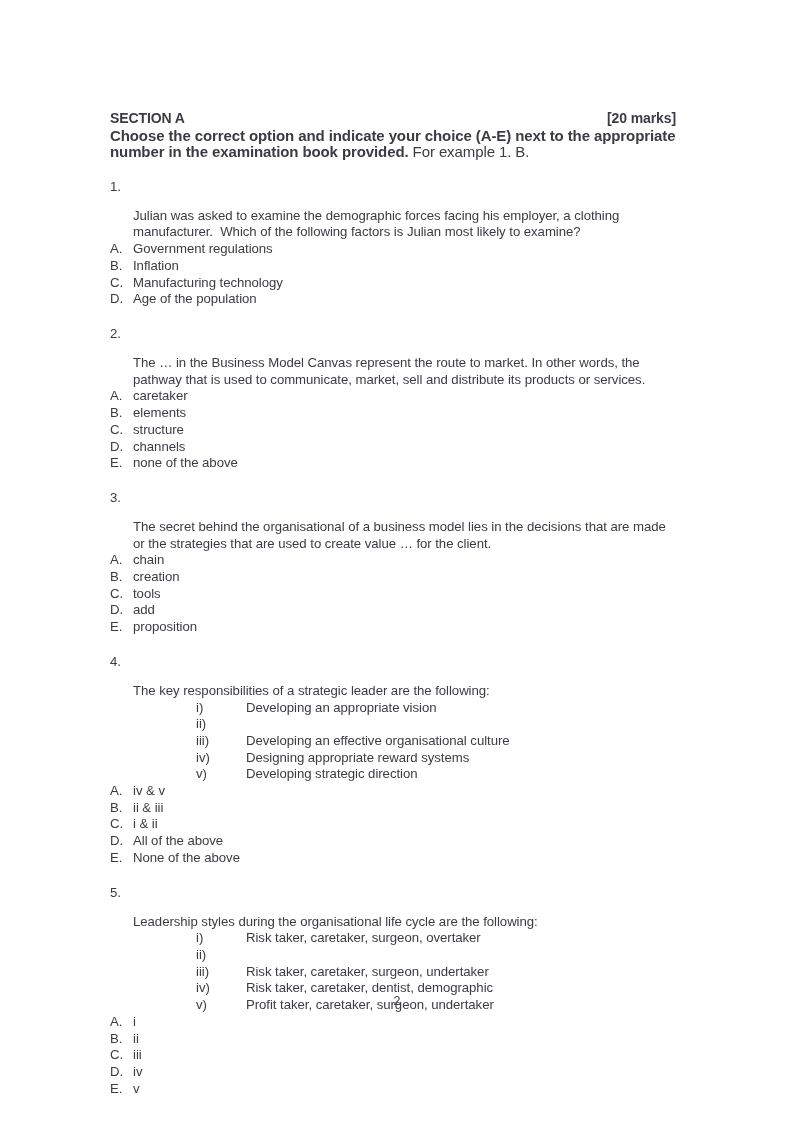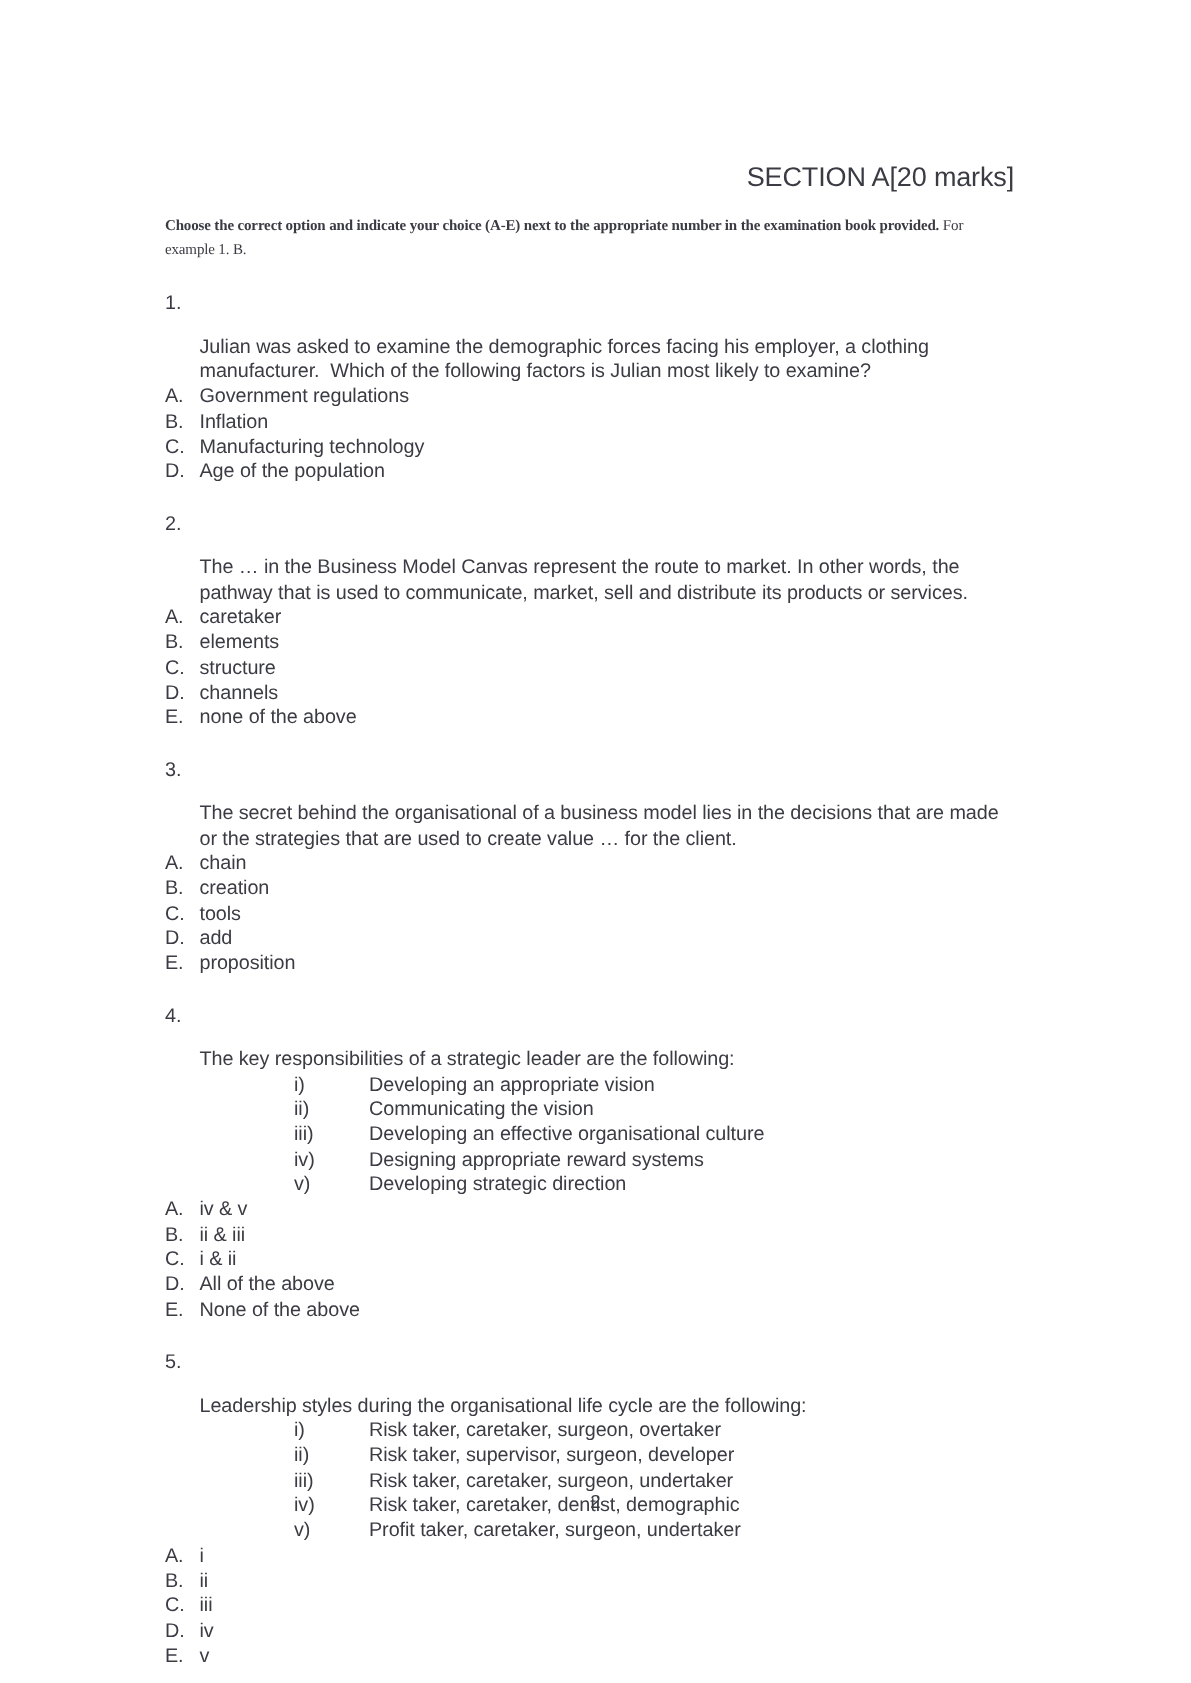--- a/index.html
+++ b/index.html
@@ -19,33 +19,32 @@
   .content {
     position: absolute;
     left: 110px;
     top: 110px;
     width: 566px;
   }
 
   
   .hdr-row {
     display: flex;
-    justify-content: flex-end;
+    justify-content: space-between;
     align-items: baseline;
-    font-size: 18px;
-    font-weight: normal;
+    font-size: 14px;
+    font-weight: bold;
     line-height: 16.6px;
     letter-spacing: -0.1px;
   }
   .instruction {
-    font-size: 10px;
+    font-size: 15px;
     line-height: 16.6px;
     letter-spacing: -0.1px;
-    margin-top: 16px;
-    font-family: Liberation Serif, serif;
+    margin-top: 1px;
   }
   .instruction .b { font-weight: bold; }
   .instruction .r { font-weight: normal; }
 
   
   .question-block {
     margin-top: 18px;
     font-size: 13.2px;
     line-height: 16.7px;
     letter-spacing: -0.05px;
@@ -200,21 +199,20 @@
             <span class="q-marker">4.</span>
             <span class="q-text">The key responsibilities of a strategic leader are the following:</span>
           </div>
           <div class="roman-list">
             <div class="roman-line">
               <span class="roman-marker">i)</span>
               <span class="roman-text">Developing an appropriate vision</span>
             </div>
             <div class="roman-line">
               <span class="roman-marker">ii)</span>
-              <span class="roman-text">Communicating the vision</span>
             </div>
             <div class="roman-line">
               <span class="roman-marker">iii)</span>
               <span class="roman-text">Developing an effective organisational culture</span>
             </div>
             <div class="roman-line">
               <span class="roman-marker">iv)</span>
               <span class="roman-text">Designing appropriate reward systems</span>
             </div>
             <div class="roman-line">
@@ -248,21 +246,20 @@
             <span class="q-marker">5.</span>
             <span class="q-text">Leadership styles during the organisational life cycle are the following:</span>
           </div>
           <div class="roman-list">
             <div class="roman-line">
               <span class="roman-marker">i)</span>
               <span class="roman-text">Risk taker, caretaker, surgeon, overtaker</span>
             </div>
             <div class="roman-line">
               <span class="roman-marker">ii)</span>
-              <span class="roman-text">Risk taker, supervisor, surgeon, developer</span>
             </div>
             <div class="roman-line">
               <span class="roman-marker">iii)</span>
               <span class="roman-text">Risk taker, caretaker, surgeon, undertaker</span>
             </div>
             <div class="roman-line">
               <span class="roman-marker">iv)</span>
               <span class="roman-text">Risk taker, caretaker, dentist, demographic</span>
             </div>
             <div class="roman-line">

